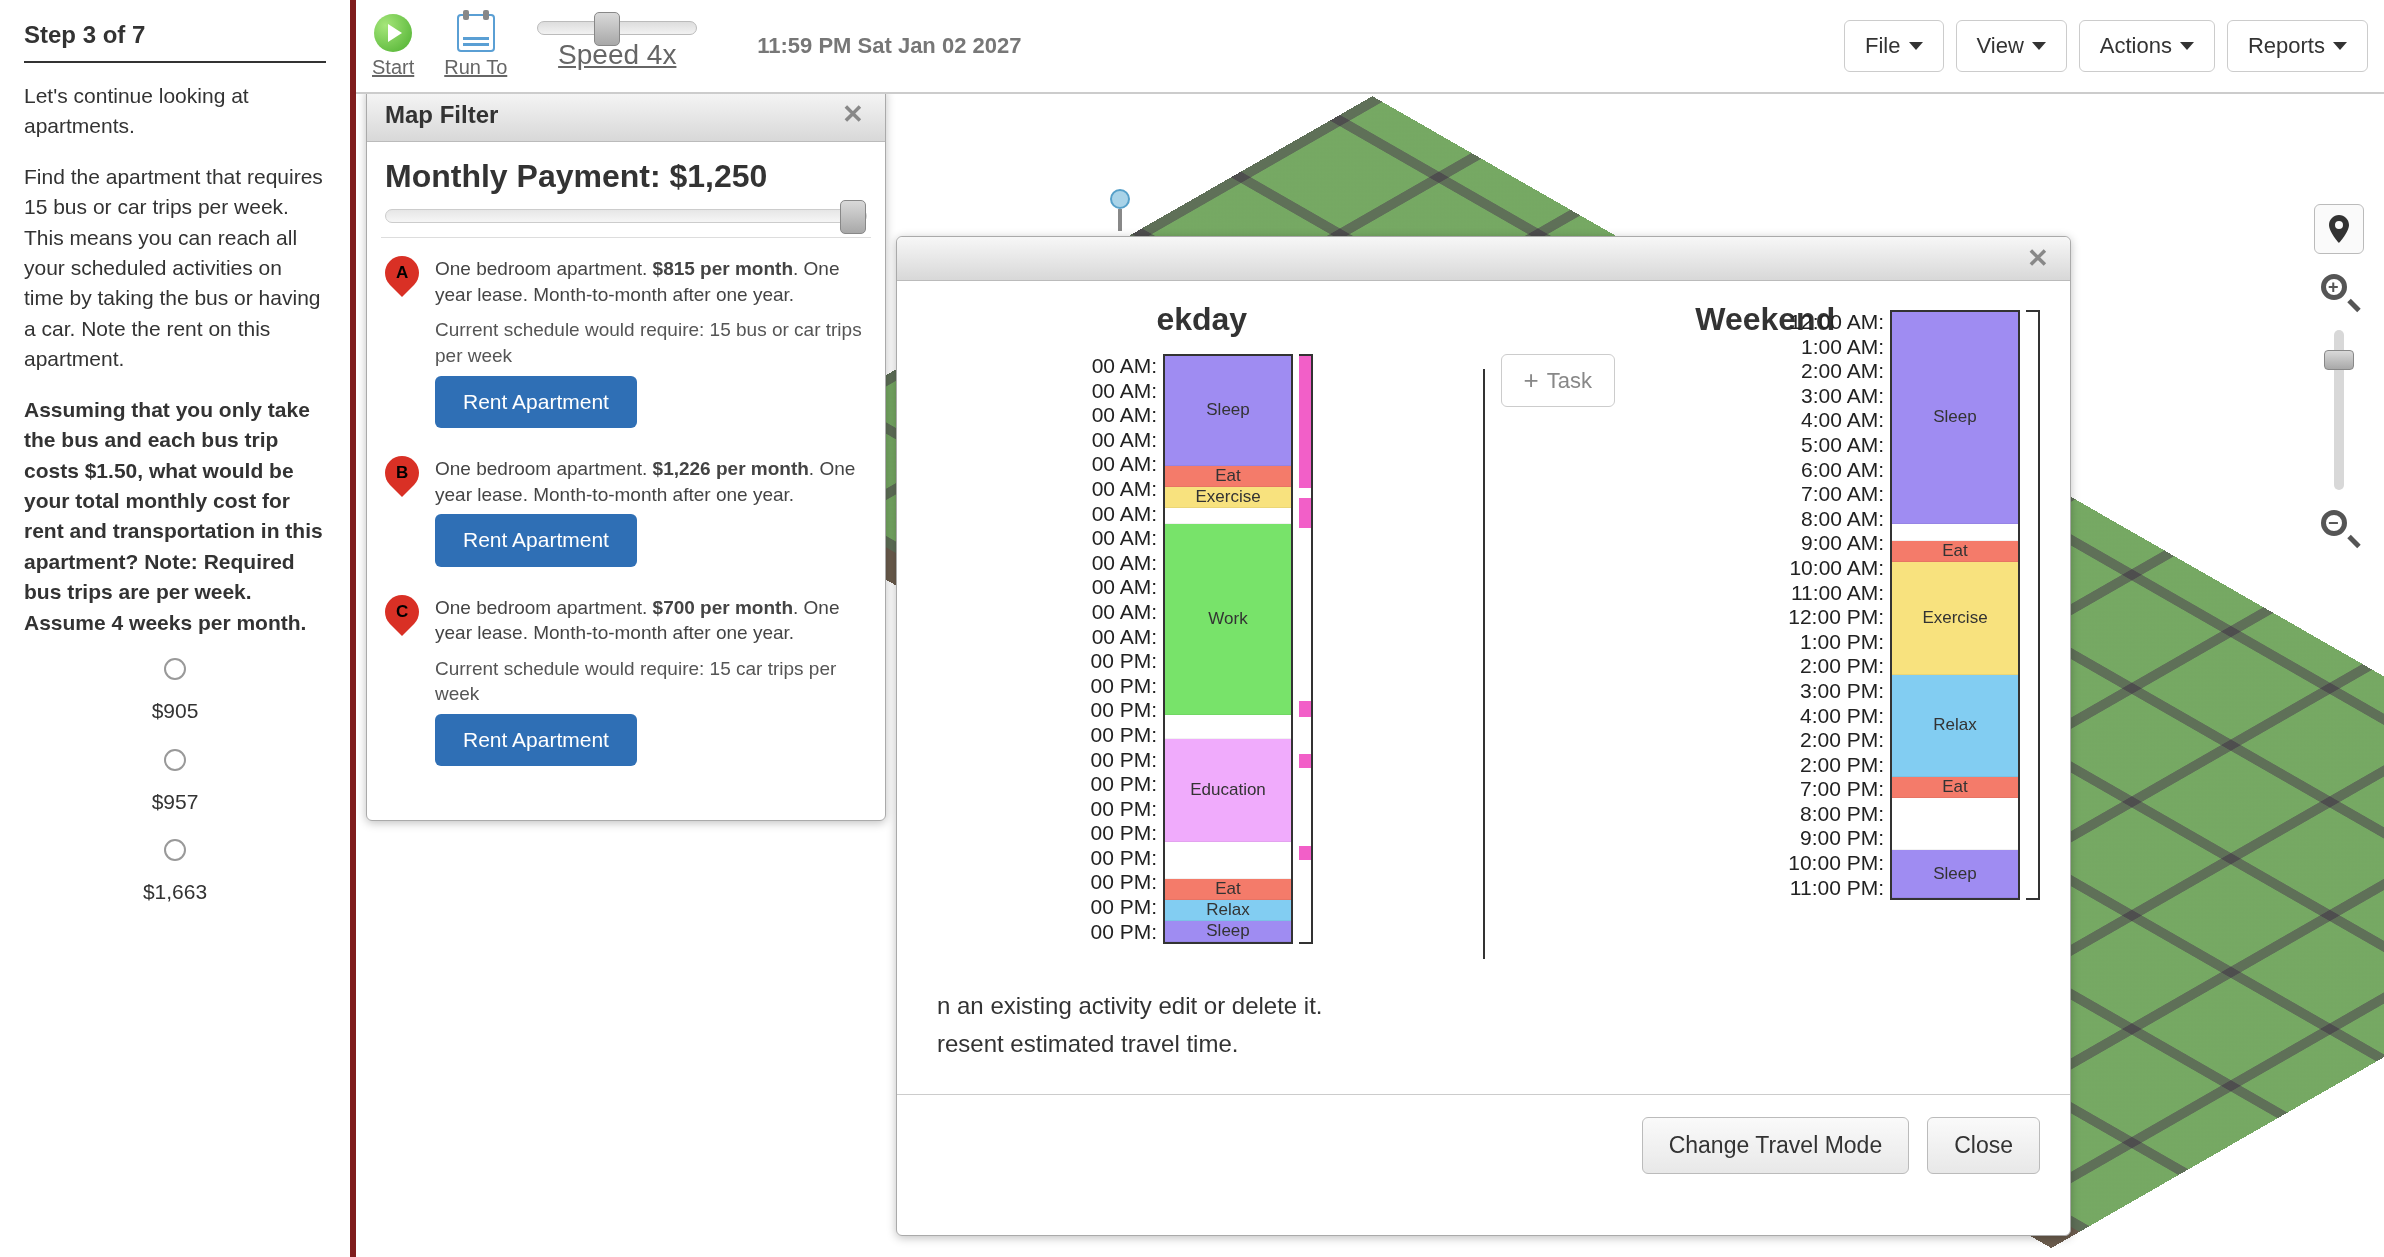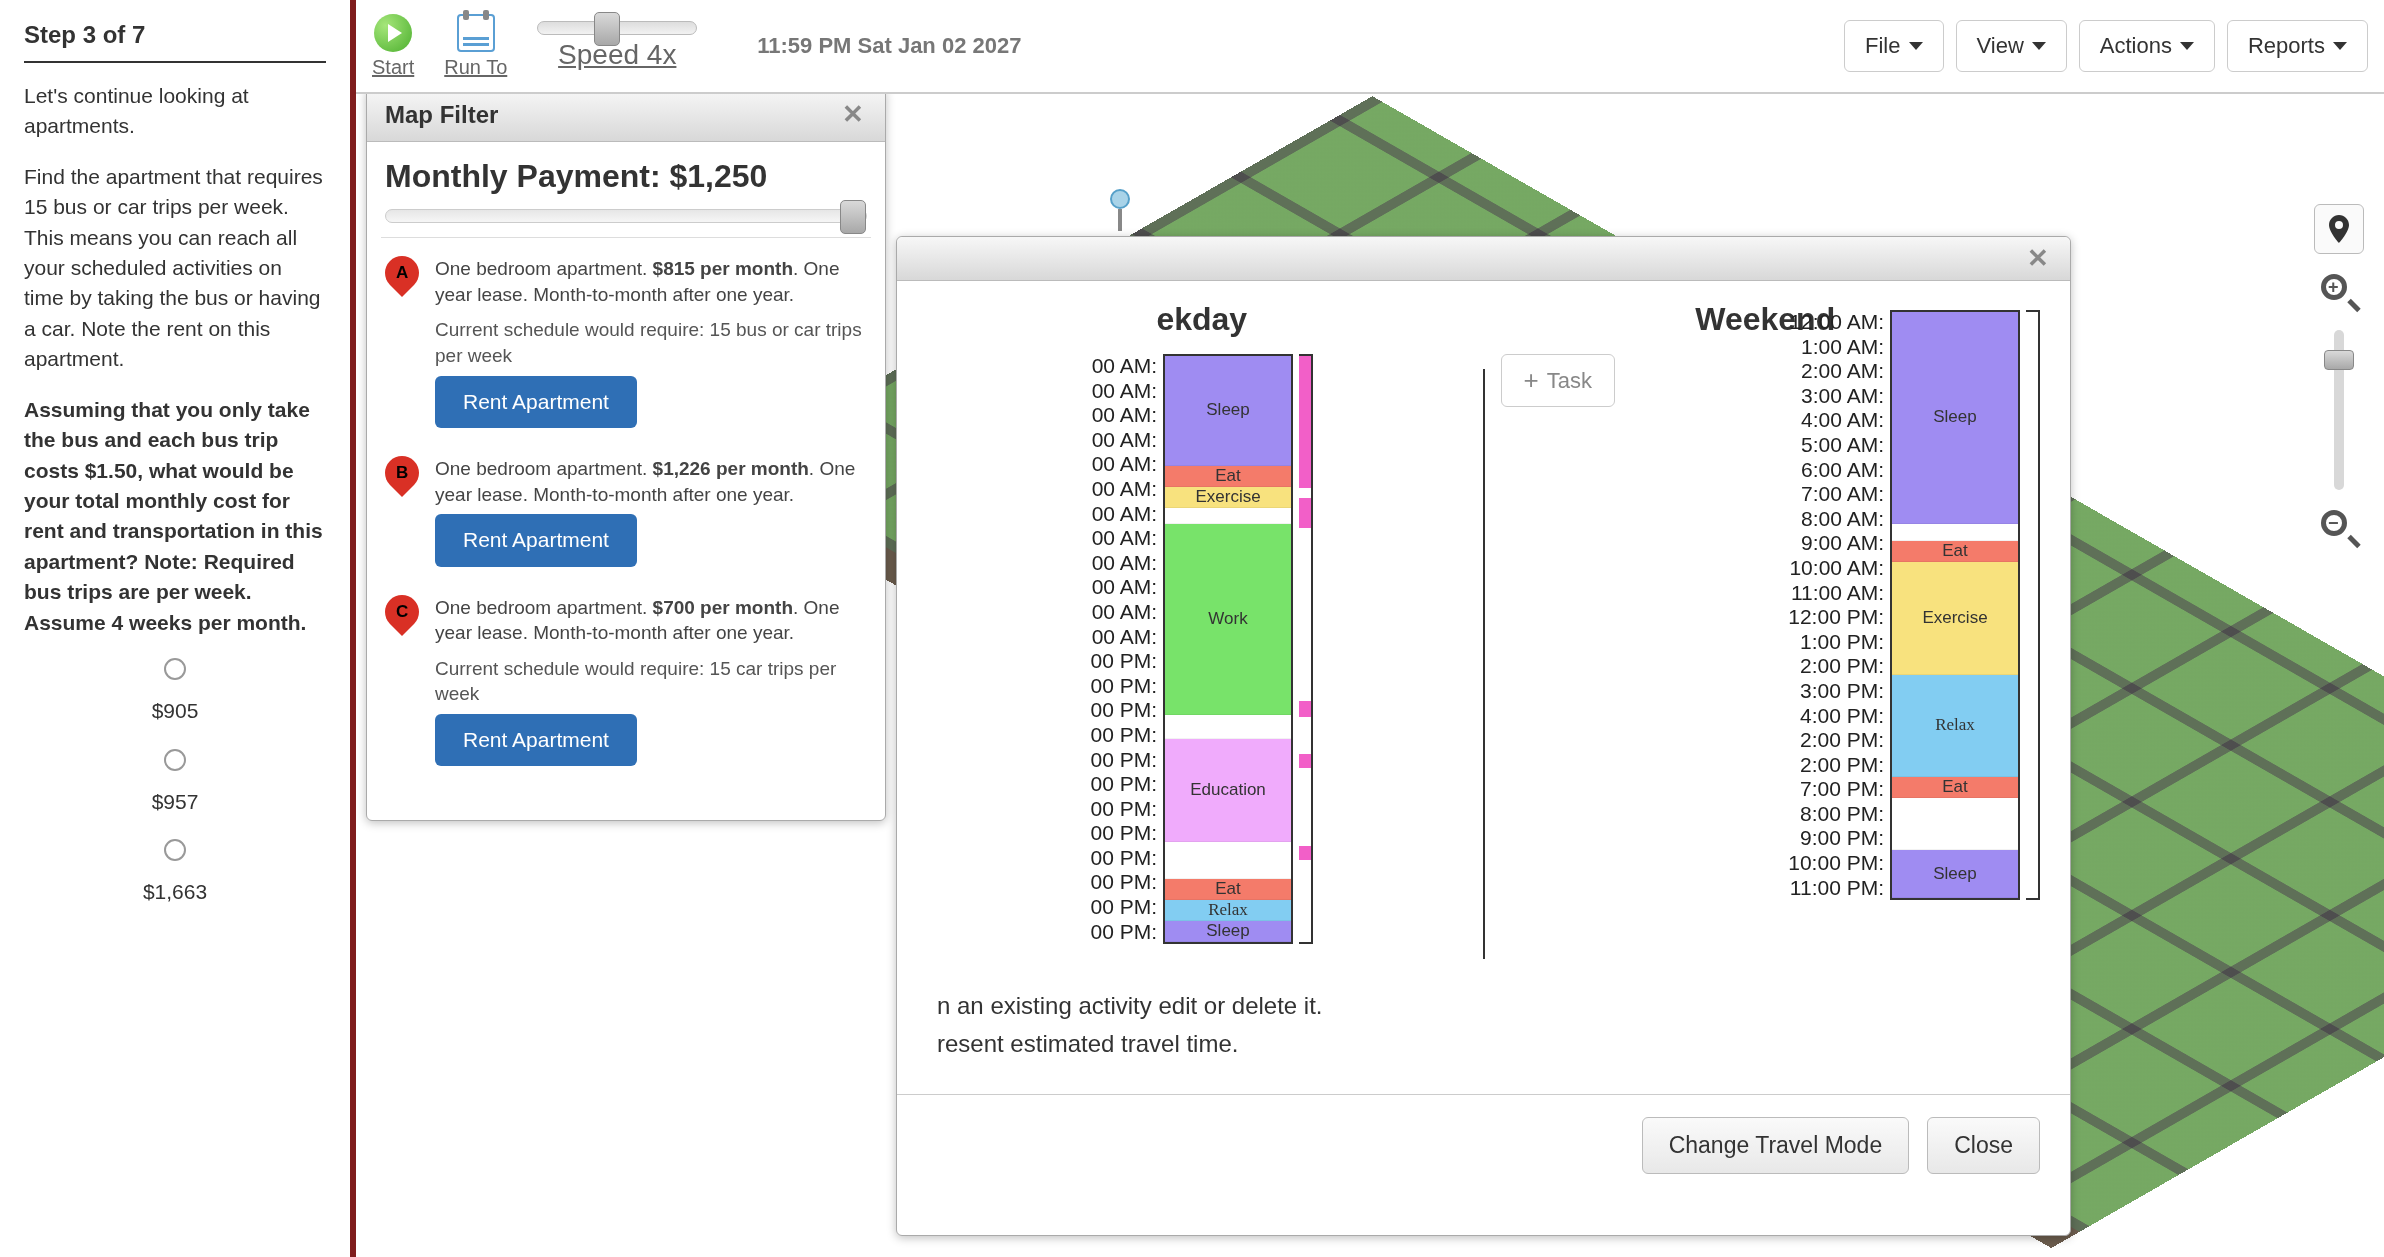--- a/index.html
+++ b/index.html
@@ -338,21 +338,21 @@
   align-items: center;
   justify-content: center;
   color: #333;
   border-bottom: 1px solid rgba(0,0,0,0.05);
 }
 .act.sleep { background: #9f8cf2; }
 .act.eat { background: #f47b6a; }
 .act.exercise { background: #f8e27e; }
 .act.work { background: #78e36a; }
 .act.education { background: #f0abfc; }
-.act.relax { background: #82cdf2; font-family: Liberation Serif, serif; }
+.act.relax { background: #82cdf2; }
 .act.gap { background: #fff; }
 .gutter {
   width: 14px;
   height: 590px;
   border: 2px solid #333;
   border-left: none;
   background: #fff;
   position: relative;
 }
 .gutter .pink {

